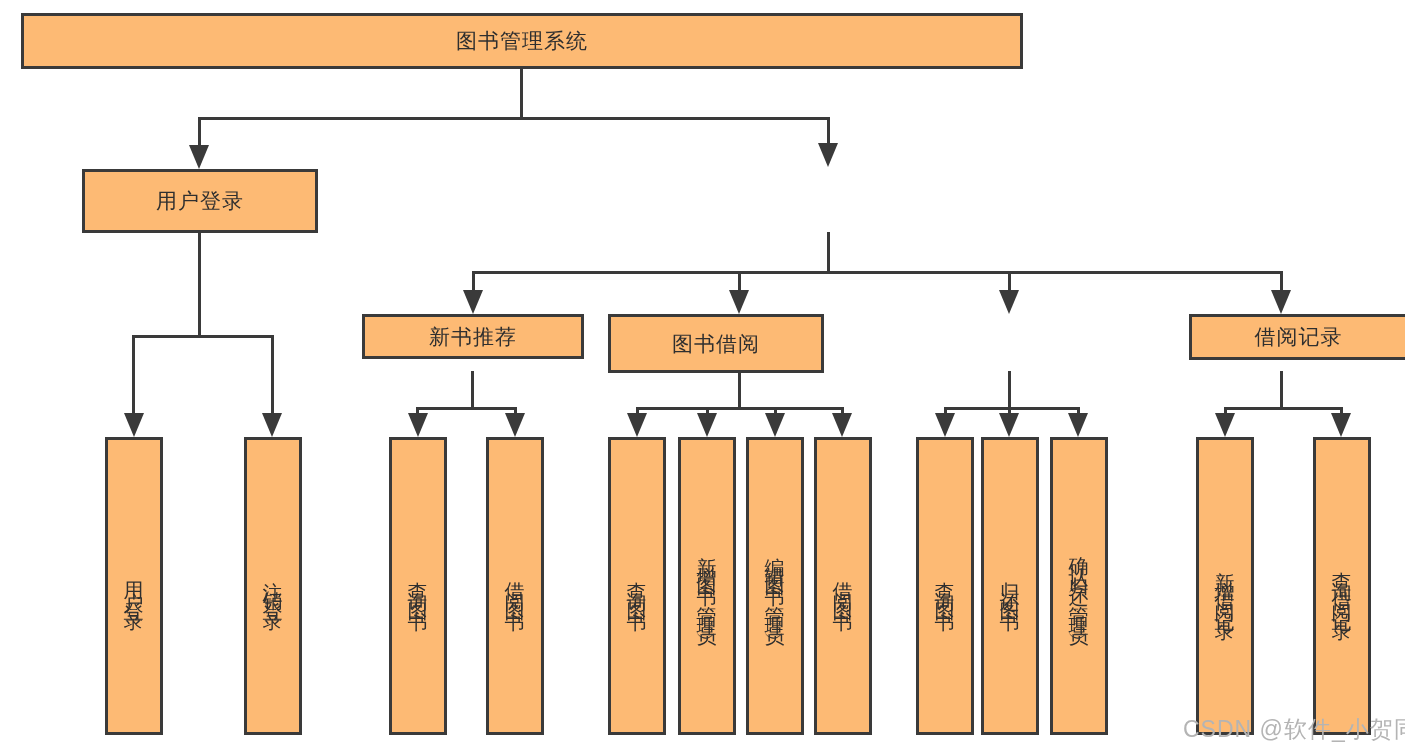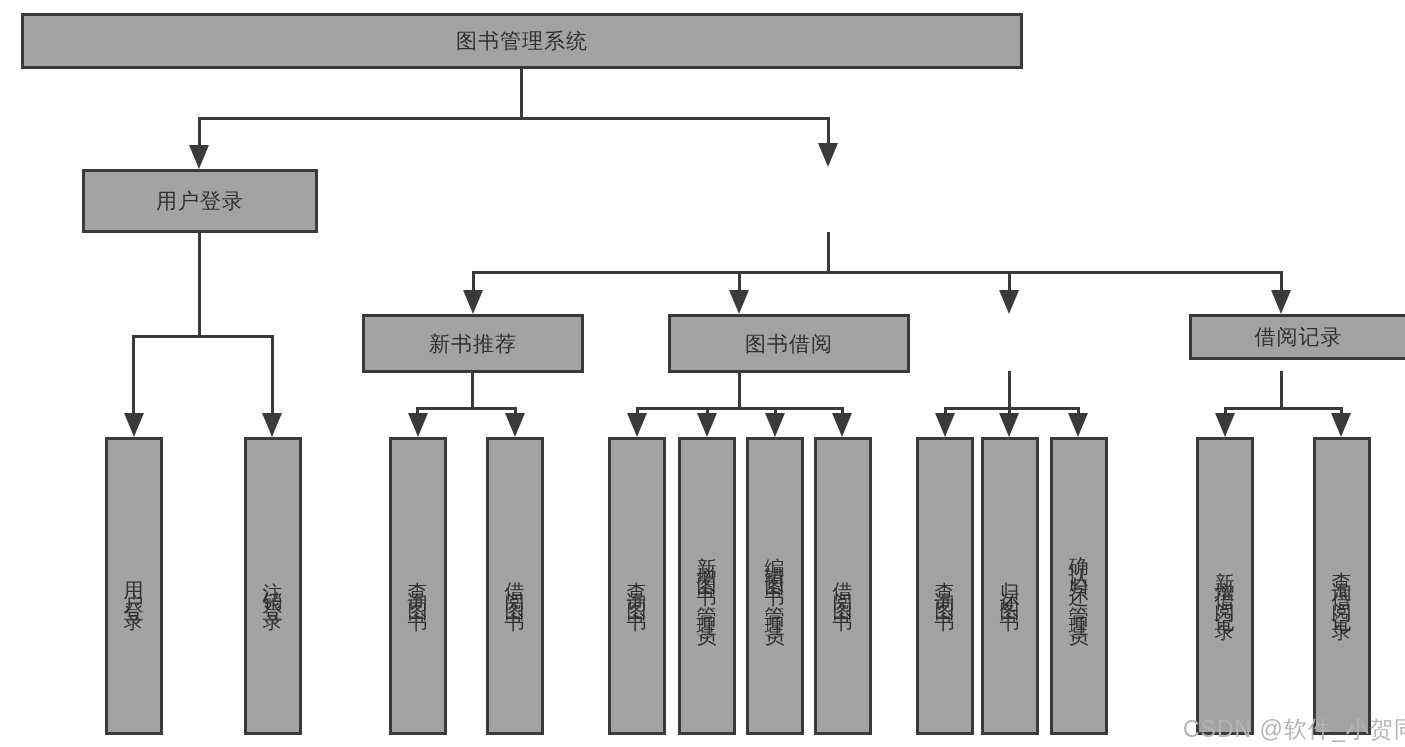--- a/index.html
+++ b/index.html
@@ -5,21 +5,21 @@
   html,body{margin:0;padding:0;background:#ffffff;}
   #canvas{
     position:relative;
     width:1405px;height:747px;
     background:#ffffff;
     font-family:"Liberation Sans", sans-serif;
     overflow:hidden;
   }
   .box{
     position:absolute;
-    background:#a3a3a3;
+    background:#fdba74;
     border:3px solid #3a3a3a;
     box-sizing:border-box;
     display:flex;
     align-items:center;
     justify-content:center;
     color:#2f2f2f;
     font-size:21px;
     letter-spacing:1px;
     white-space:nowrap;
   }
@@ -78,22 +78,22 @@
   <div class="hline" style="left:472px;top:271px;width:811px;"></div>
   <div class="vline" style="left:472px;top:271px;height:23px;"></div>
   <div class="arrow" style="left:463px;top:290px;"></div>
   <div class="vline" style="left:738px;top:271px;height:23px;"></div>
   <div class="arrow" style="left:729px;top:290px;"></div>
   <div class="vline" style="left:1008px;top:271px;height:23px;"></div>
   <div class="arrow" style="left:999px;top:290px;"></div>
   <div class="vline" style="left:1280px;top:271px;height:23px;"></div>
   <div class="arrow" style="left:1271px;top:290px;"></div>
 
-  <div class="box" style="left:362px;top:314px;width:222px;height:59px;">新书推荐</div>
-  <div class="box" style="left:668px;top:314px;width:242px;height:59px;">图书借阅</div>
+  <div class="box" style="left:362px;top:314px;width:222px;height:45px;">新书推荐</div>
+  <div class="box" style="left:608px;top:314px;width:216px;height:59px;">图书借阅</div>
   <div class="box" style="left:1173px;top:314px;width:219px;height:46px;margin-left:16px;">借阅记录</div>
 
   <div class="vline" style="left:471px;top:371px;height:39px;"></div>
   <div class="hline" style="left:416px;top:407px;width:101px;"></div>
   <div class="vline" style="left:416px;top:407px;height:9px;"></div>
   <div class="arrow" style="left:408px;top:413px;"></div>
   <div class="vline" style="left:514px;top:407px;height:9px;"></div>
   <div class="arrow" style="left:505px;top:413px;"></div>
 
   <div class="vline" style="left:738px;top:371px;height:39px;"></div>

